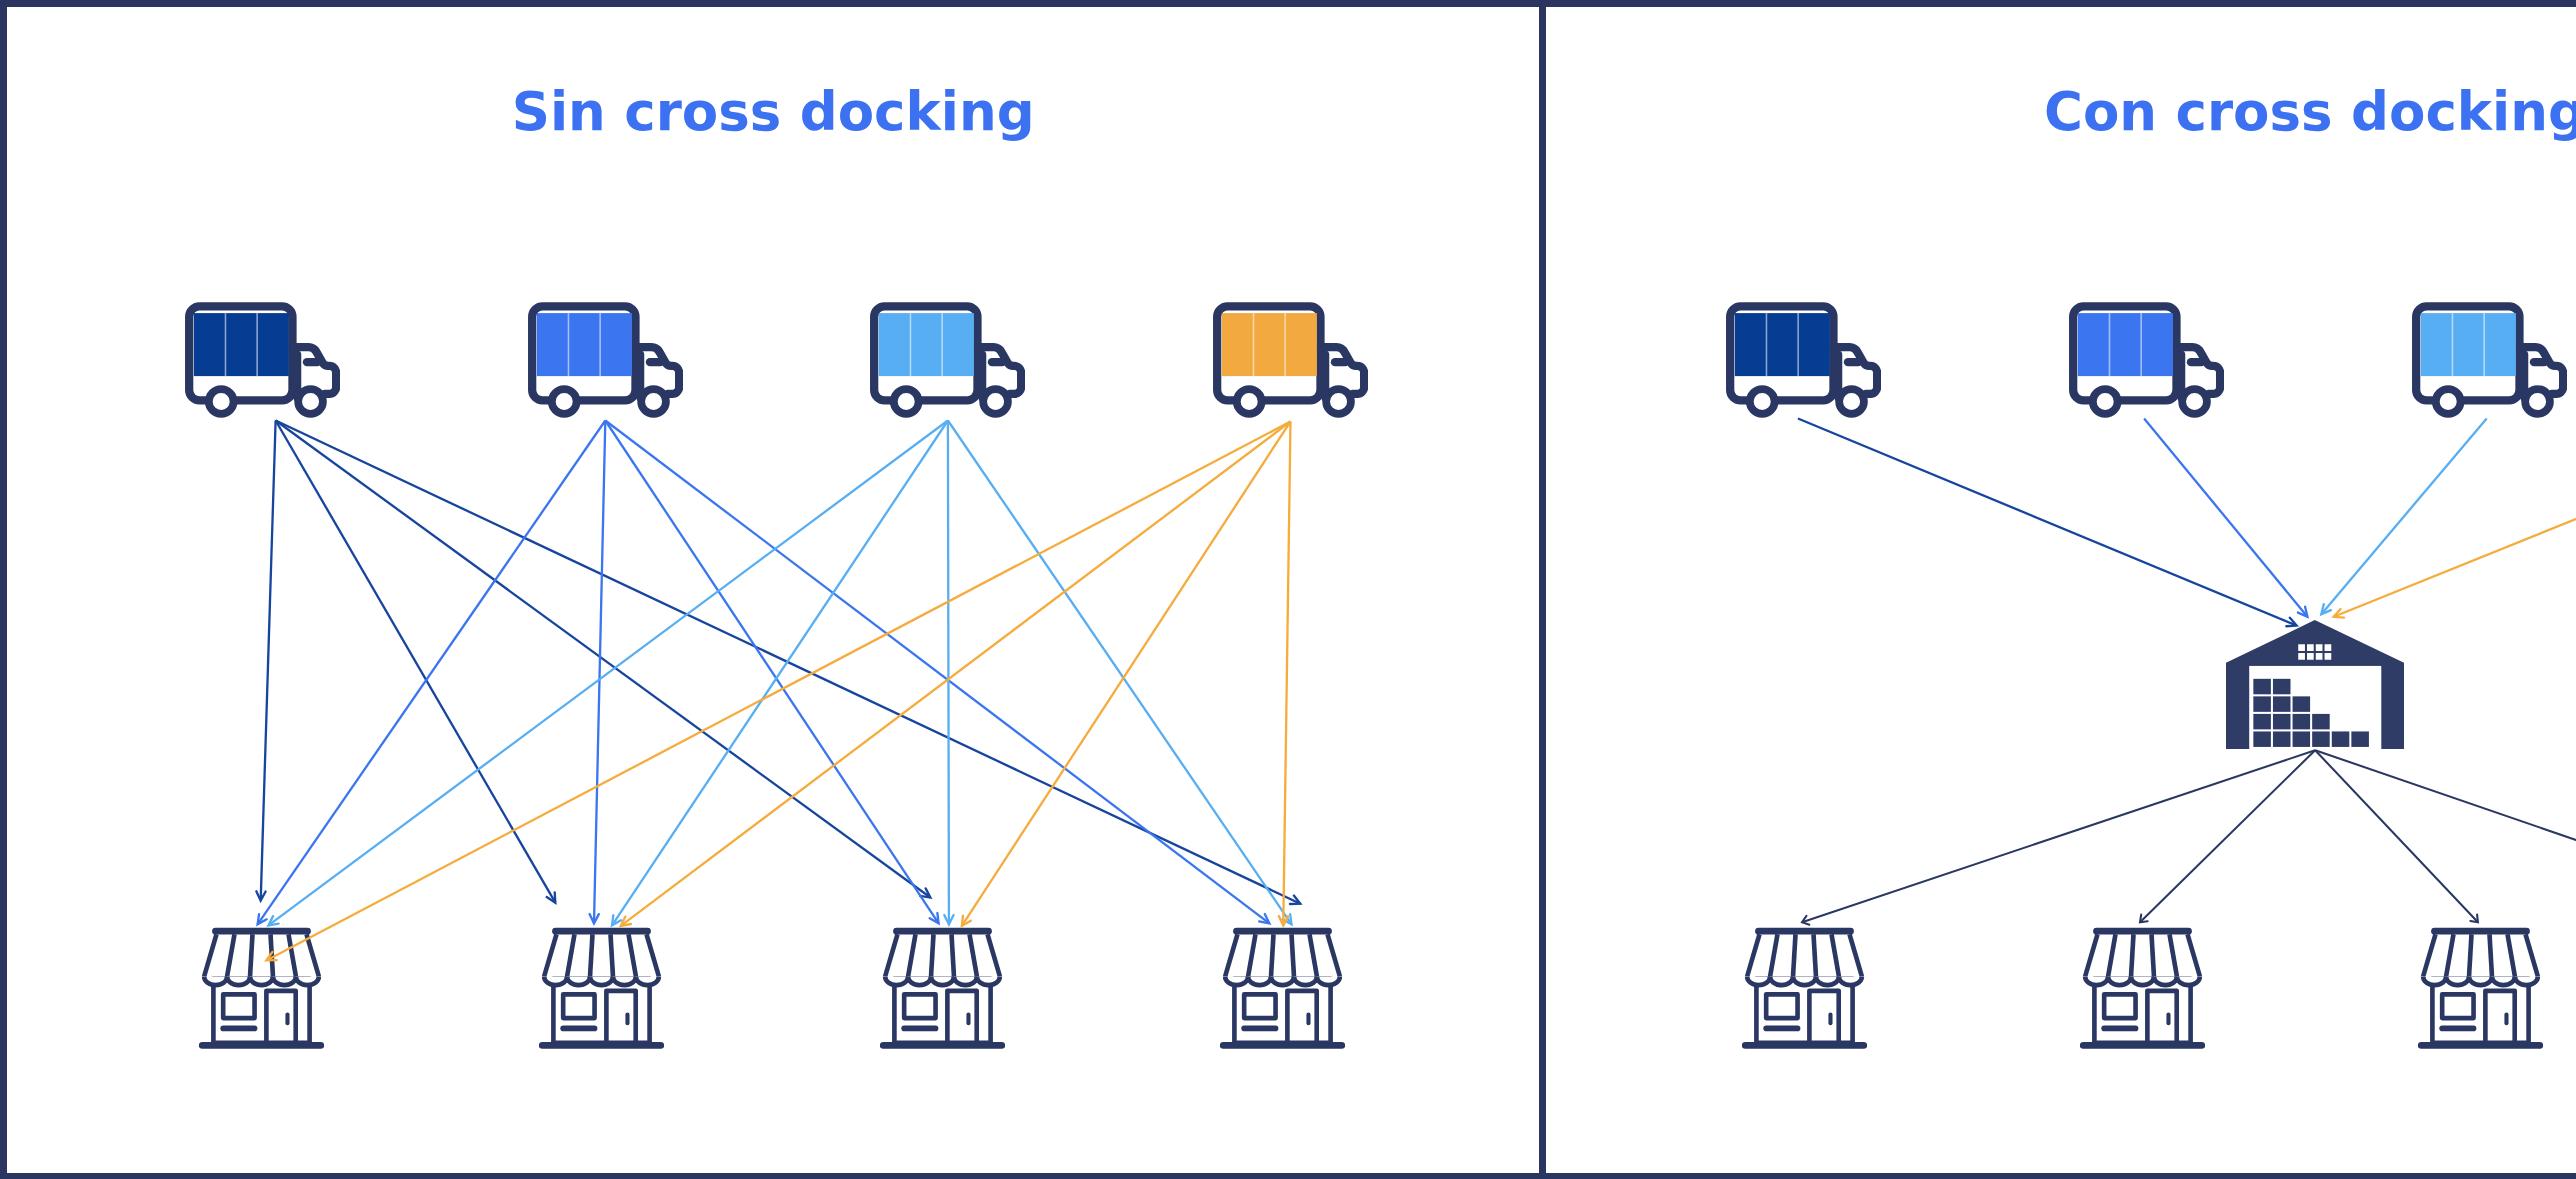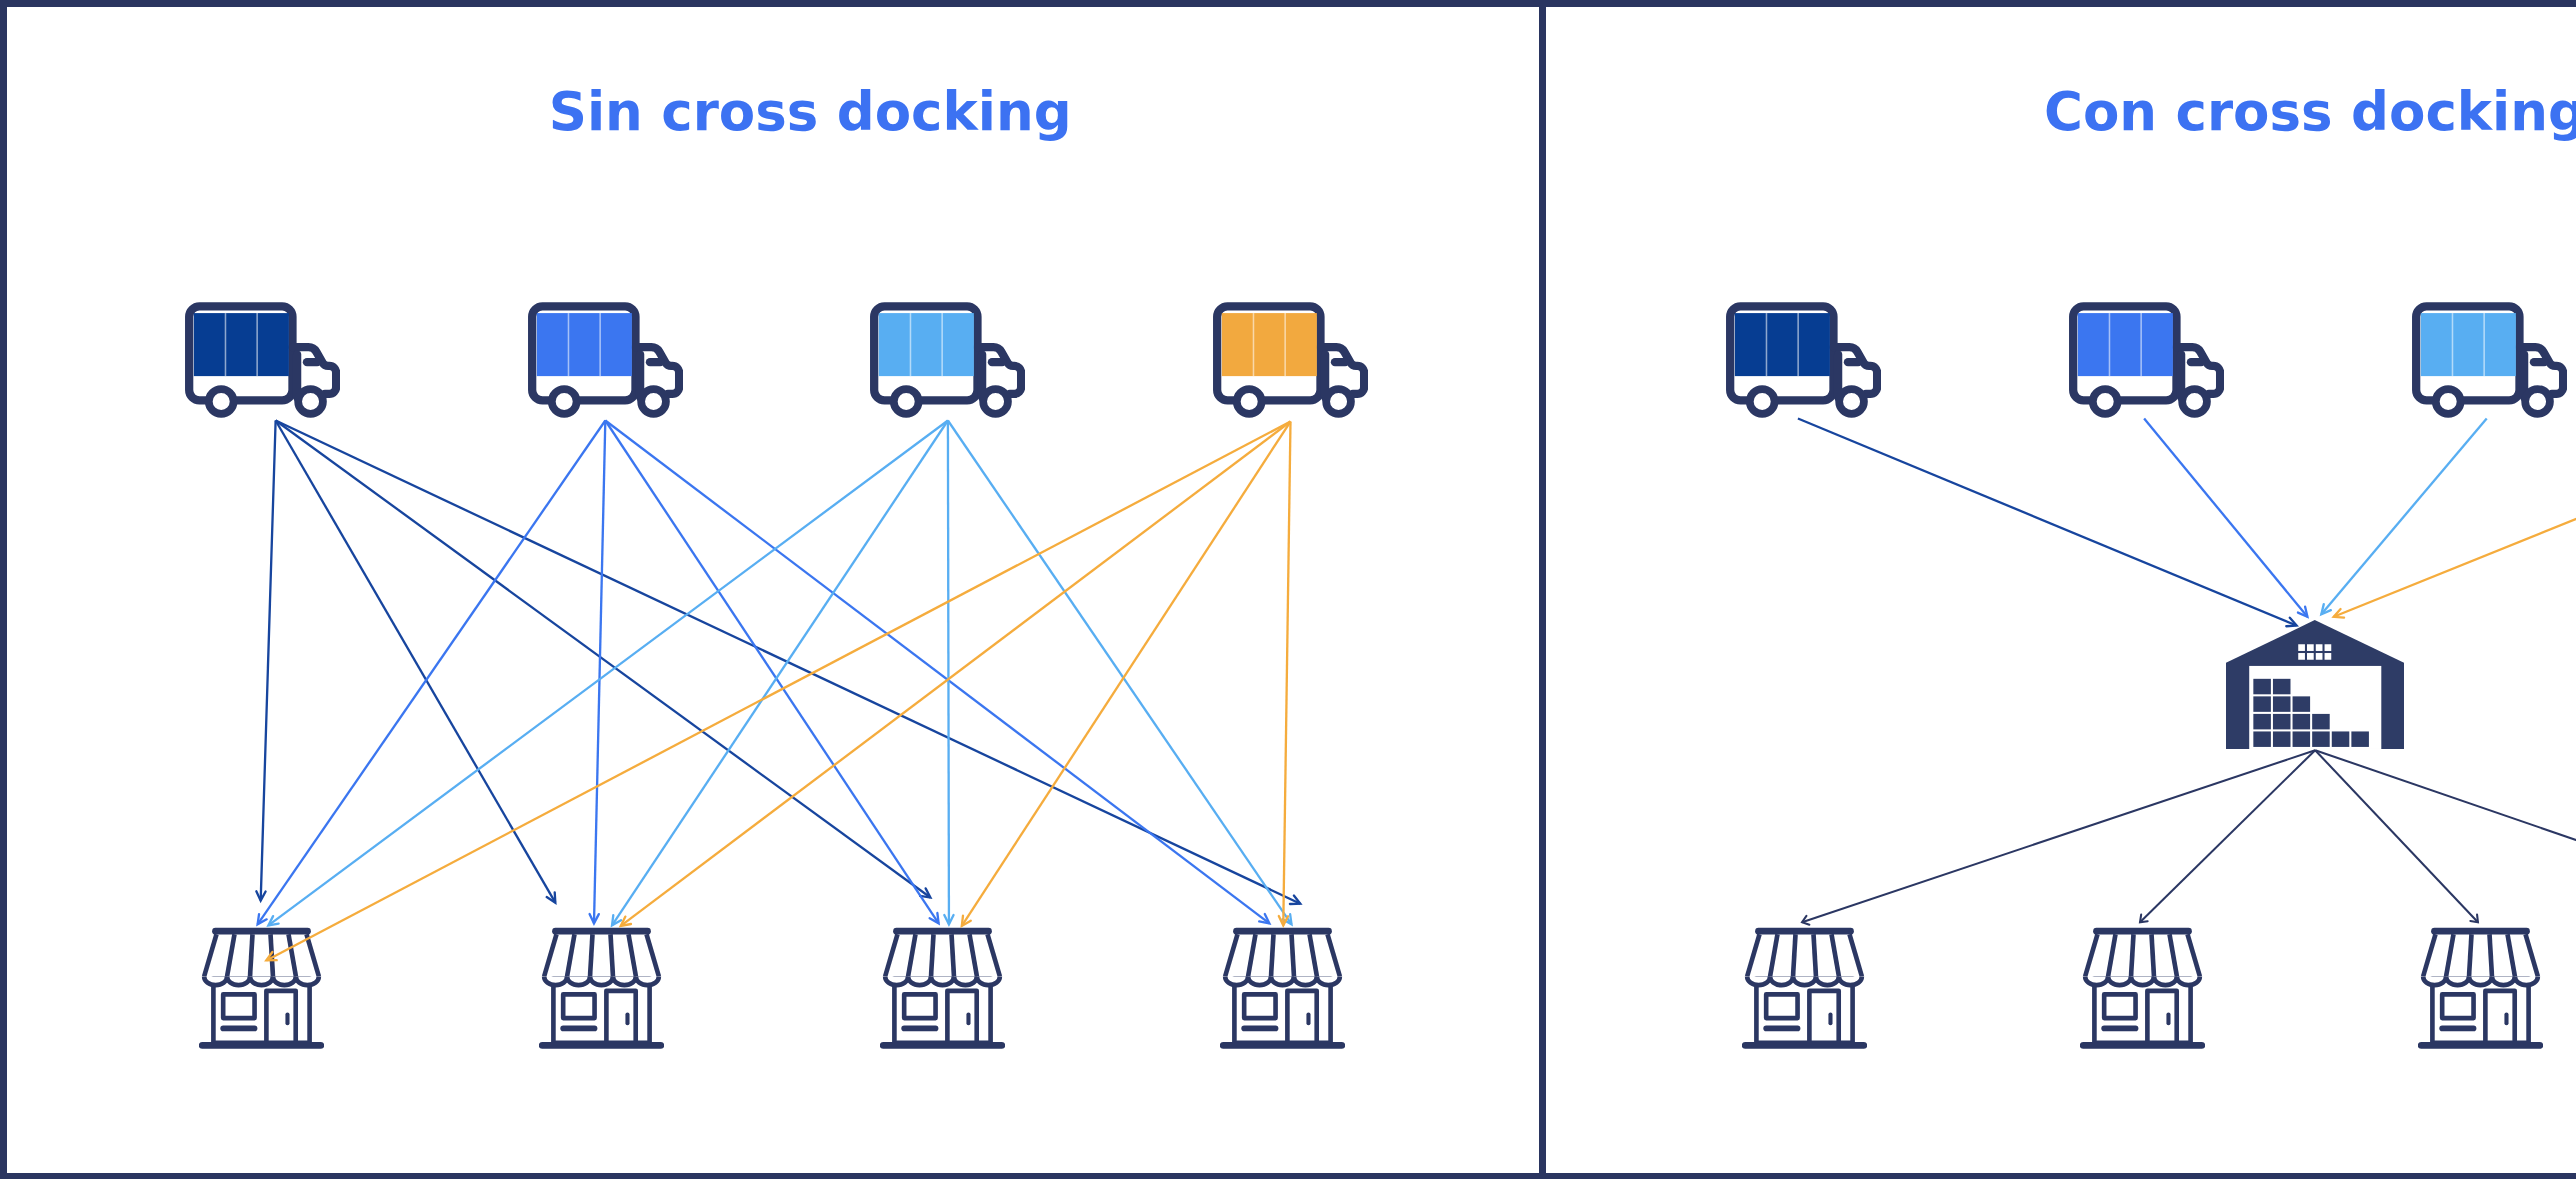--- a/index.html
+++ b/index.html
@@ -10,21 +10,21 @@
   #stage{position:absolute;inset:0;}
   .node{position:absolute;}
   .node svg{display:block;width:100%;height:100%;}
   #lines{position:absolute;left:0;top:0;}
   .panel-title{
     position:absolute;top:80px;margin:0;
     font-weight:700;font-size:53px;line-height:1.2;
     text-align:center;color:var(--title,#3C72F2);
     letter-spacing:0px;
   }
-  #title-left{left:7.2px;width:1532px;padding-left:37px;}
+  #title-left{left:7.2px;width:1532px;}
   #title-right{left:1546px;width:1538px;}
   .frame{
     position:absolute;inset:0;
     border:7.2px solid var(--frame,#2A3560);
     pointer-events:none;
   }
   .divider{
     position:absolute;top:0;bottom:0;width:7.2px;
     background:var(--frame,#2A3560);
   }

